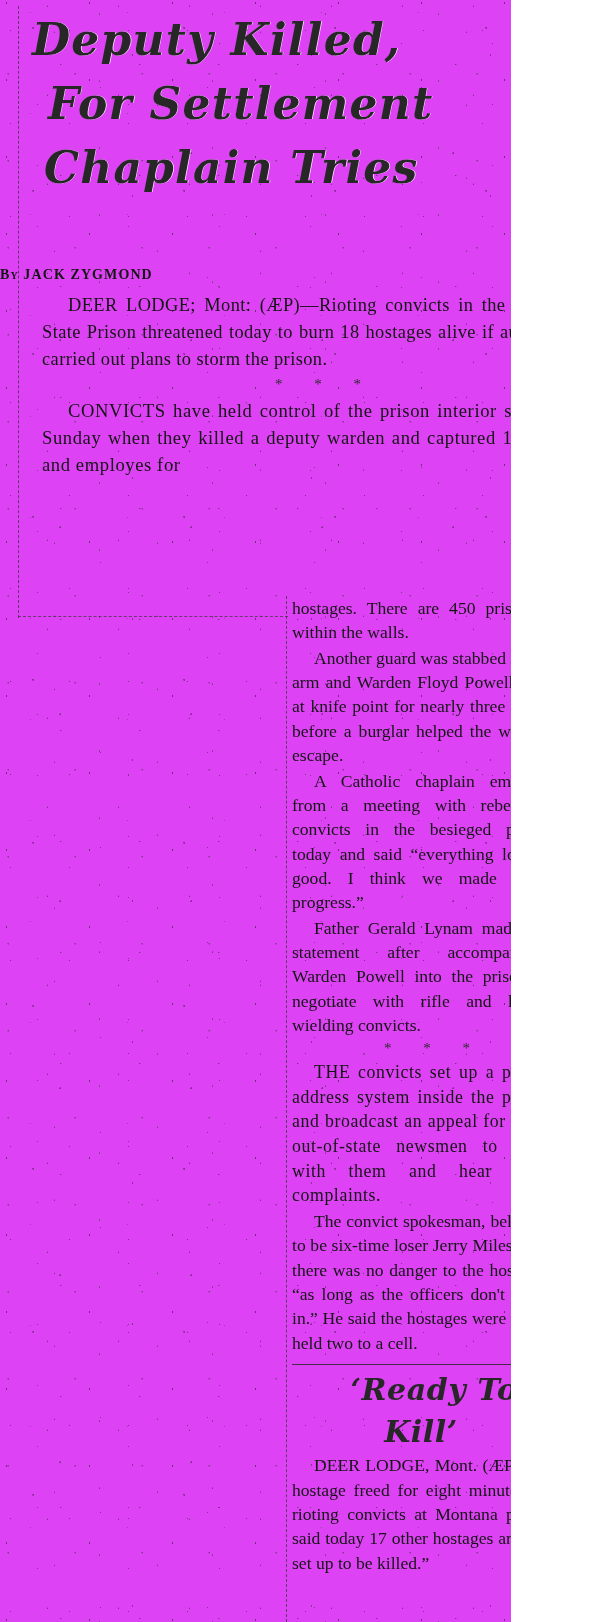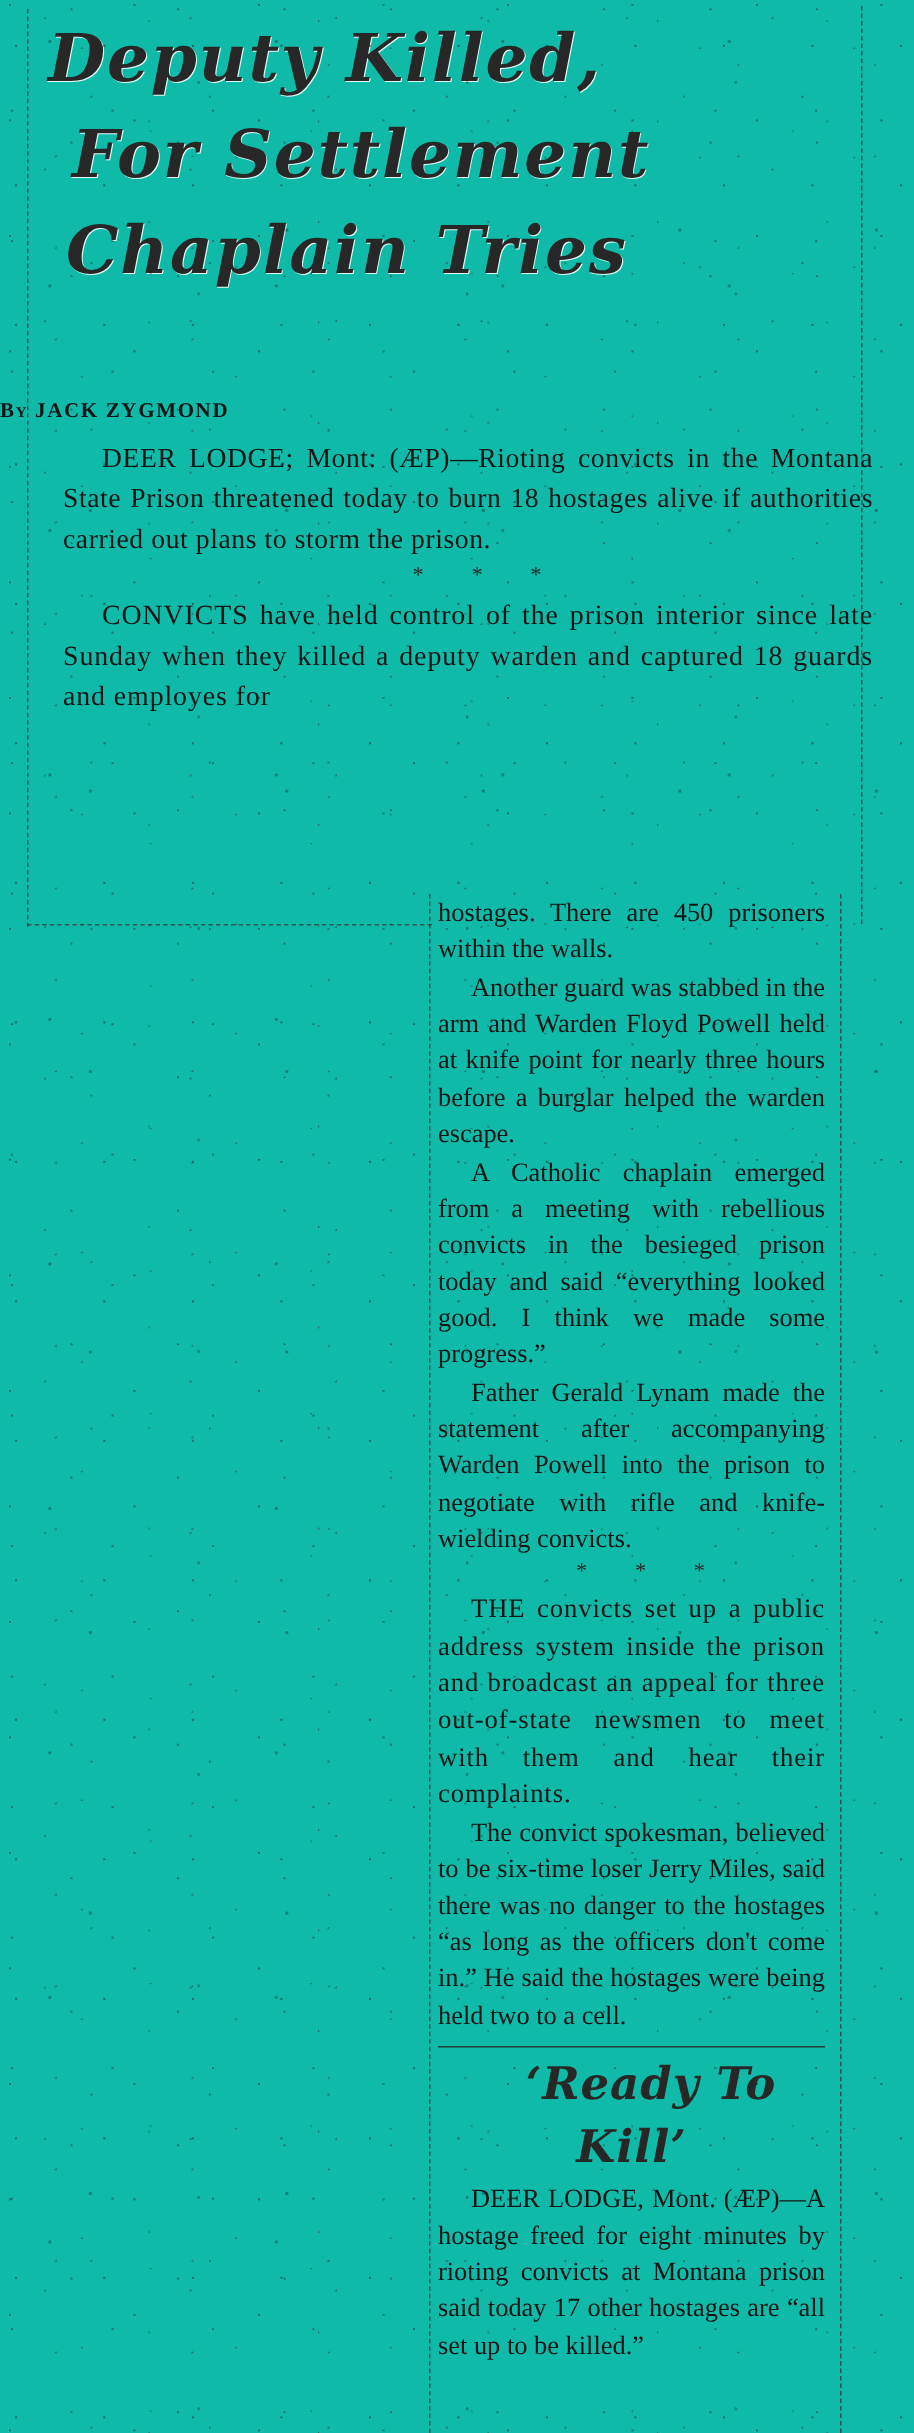--- a/index.html
+++ b/index.html
@@ -3,24 +3,24 @@
 <meta charset="utf-8">
 <title>Newspaper Clipping</title>
 <style>
   html, body {
     margin: 0;
     padding: 0;
     background: #ffffff;
   }
   #clipping {
     position: relative;
-    width: 609px;
+    width: 511px;
     height: 1622px;
     margin: 0;
-    background: #14b8a6;
+    background: #d946ef;
     overflow: hidden;
     font-family: "Liberation Serif", "DejaVu Serif", serif;
     color: #1a1a1a;
     filter: contrast(1.05);
   }
 
   
   .speckle {
     position: absolute;
     inset: 0;

